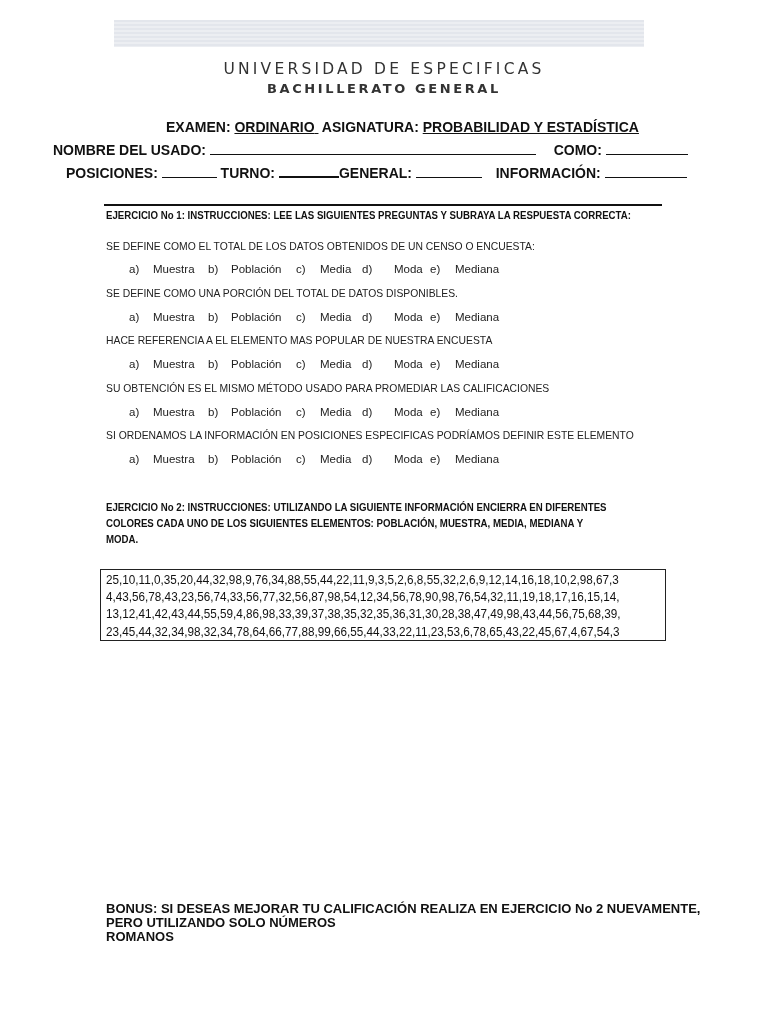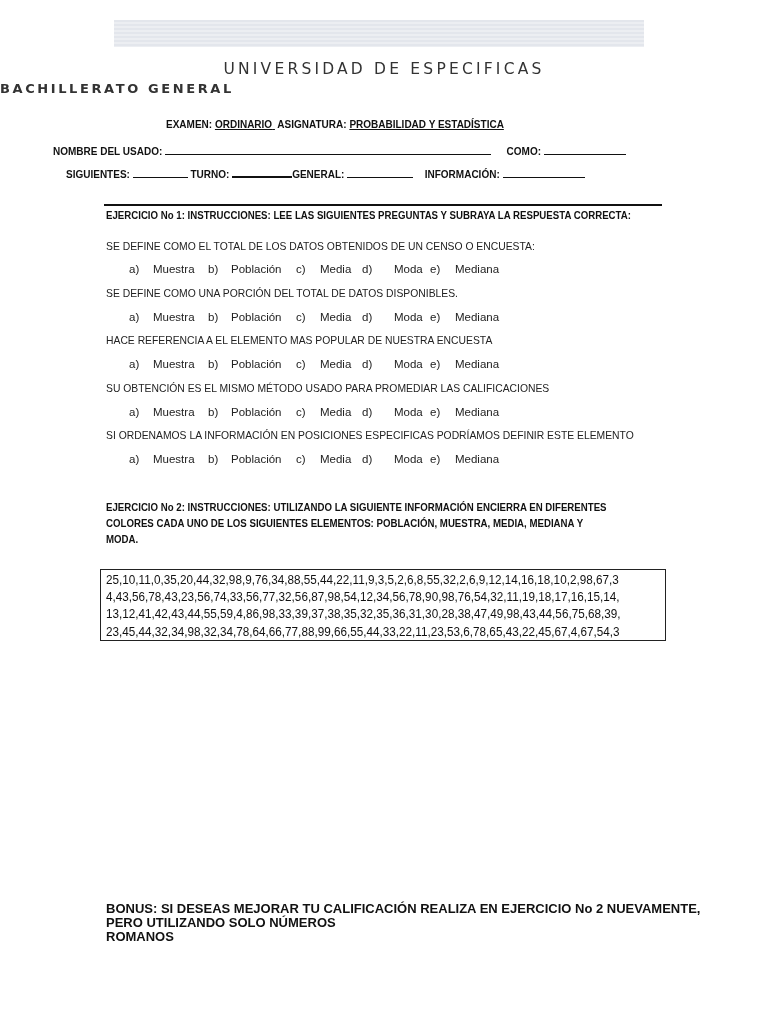--- a/index.html
+++ b/index.html
@@ -11,26 +11,26 @@
   .banner {
     position: absolute; left: 114px; top: 20px; width: 530px; height: 27px;
     background: repeating-linear-gradient(180deg, #e3e6ec 0px, #e3e6ec 2px, #eceef2 2px, #eceef2 4px);
   }
   .uni {
     position: absolute; left: 0; width: 768px; top: 60px; text-align: center;
     font-family: "DejaVu Sans", sans-serif; font-size: 15.5px; letter-spacing: 3.2px;
     color: #333333;
   }
   .bach {
-    position: absolute; left: 0; width: 768px; top: 81px; text-align: left;
+    position: absolute; left: 0; width: 768px; top: 81px; text-align: center;
     font-family: "DejaVu Sans", sans-serif; font-size: 13px; font-weight: bold; letter-spacing: 2.6px;
     color: #333333;
   }
   .hdr-line {
-    position: absolute; font-size: 10px; font-weight: bold; white-space: nowrap;
+    position: absolute; font-size: 14px; font-weight: bold; white-space: nowrap;
     font-family: "Liberation Sans Narrow", "Liberation Sans", sans-serif; transform-origin: left top;
   }
   .u { text-decoration: underline; }
   .blank { display: inline-block; border-bottom: 1px solid #111; height: 12px; vertical-align: baseline; }
   .blank.thick { border-bottom: 2px solid #111; }
   .rule {
     position: absolute; left: 104px; top: 204px; width: 558px; height: 2px; background: #111;
   }
   .ej-title {
     position: absolute; left: 106px; font-size: 10.5px; font-weight: bold; line-height: 16px;
@@ -74,21 +74,21 @@
 
 <div class="hdr-line" style="left:53px; top:142px;">
   <span>NOMBRE DEL USADO:</span>
   <span class="blank" style="width:326px;"><span></span></span>
   <span style="display:inline-block;width:10px;"></span>
   <span>COMO:</span>
   <span class="blank" style="width:82px;"><span></span></span>
 </div>
 
 <div class="hdr-line" style="left:66px; top:164px;">
-  <span>SIGUIENTES:</span>
+  <span>POSICIONES:</span>
   <span class="blank" style="width:55px;"><span></span></span>
   <span>TURNO:</span>
   <span class="blank thick" style="width:60px;"><span></span></span><span>GENERAL:</span>
   <span class="blank" style="width:66px;"><span></span></span>
   <span style="display:inline-block;width:6px;"></span>
   <span>INFORMACIÓN:</span>
   <span class="blank" style="width:82px;"><span></span></span>
 </div>
 
 <div class="rule"></div>

